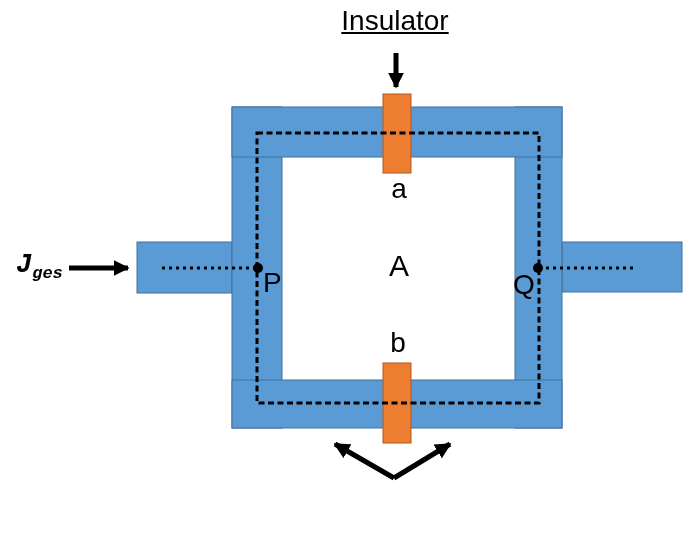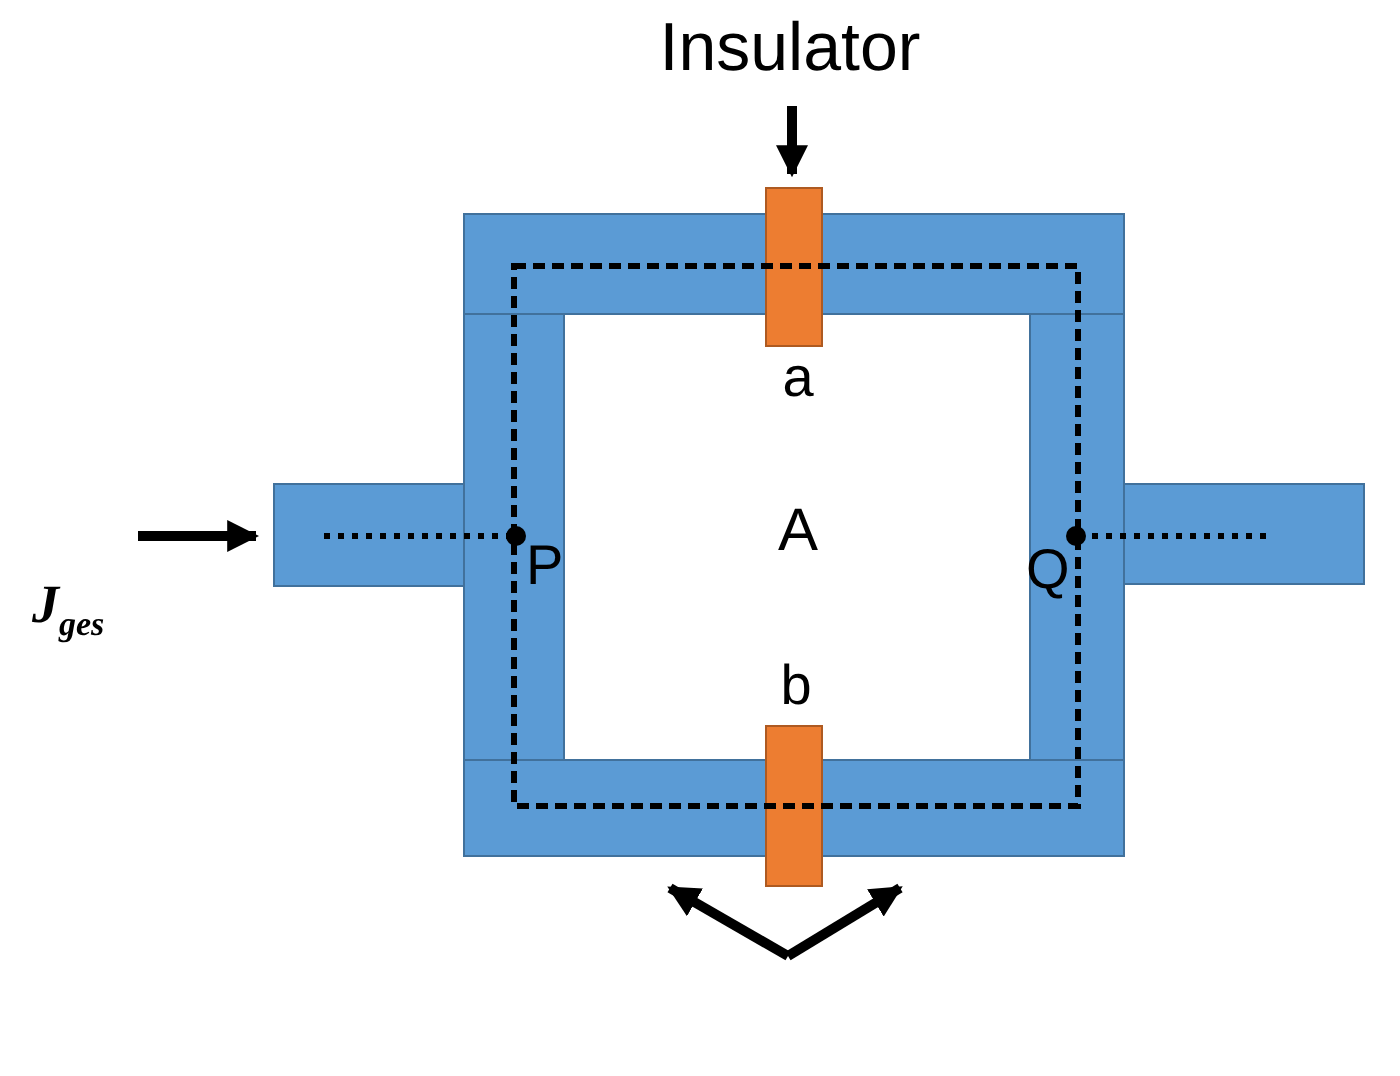--- a/index.html
+++ b/index.html
@@ -8,25 +8,25 @@
     font-family:"Liberation Sans", sans-serif;color:#000;overflow:hidden;
   }
   #diagram-svg{position:absolute;left:0;top:0;}
   .sc-shape{stroke:#41719c;stroke-width:1;}
   .ins-shape{stroke:#ae5a21;stroke-width:1;}
   .loop{fill:none;stroke:#000;stroke-width:3;stroke-dasharray:6 3.5;}
   .dotline{fill:none;stroke:#000;stroke-width:3;stroke-dasharray:3 4;}
   .node-dot{fill:#000;stroke:none;}
   .arrow-line{stroke:#000;stroke-width:5;fill:none;}
   .lbl{position:absolute;line-height:1;white-space:nowrap;}
-  .lbl-big{font-size:34px;transform:translateX(-50%);}
+  .lbl-big{font-size:28px;transform:translateX(-50%);text-decoration:underline;}
   .lbl-mid{font-size:28px;transform:translate(-50%,-50%);}
   .lbl-area{font-size:30px;transform:translate(-50%,-50%);}
   .lbl-node{font-size:28px;}
-  .lbl-current{font-family:Liberation Serif, serif;font-style:italic;font-weight:bold;font-size:27px;margin-top:37px;}
+  .lbl-current{font-family:Liberation Mono, monospace;font-style:italic;font-weight:bold;font-size:27px;}
   .lbl-current sub{font-size:17px;line-height:0;}
 </style>
 </head>
 <body>
 
 <div id="stage">
 
   <svg id="diagram-svg" width="700" height="538" viewBox="0 0 700 538">
     <defs>
       <marker id="ah" viewBox="0 0 10 10" refX="9" refY="5" markerWidth="3.2" markerHeight="3.2" orient="auto">

